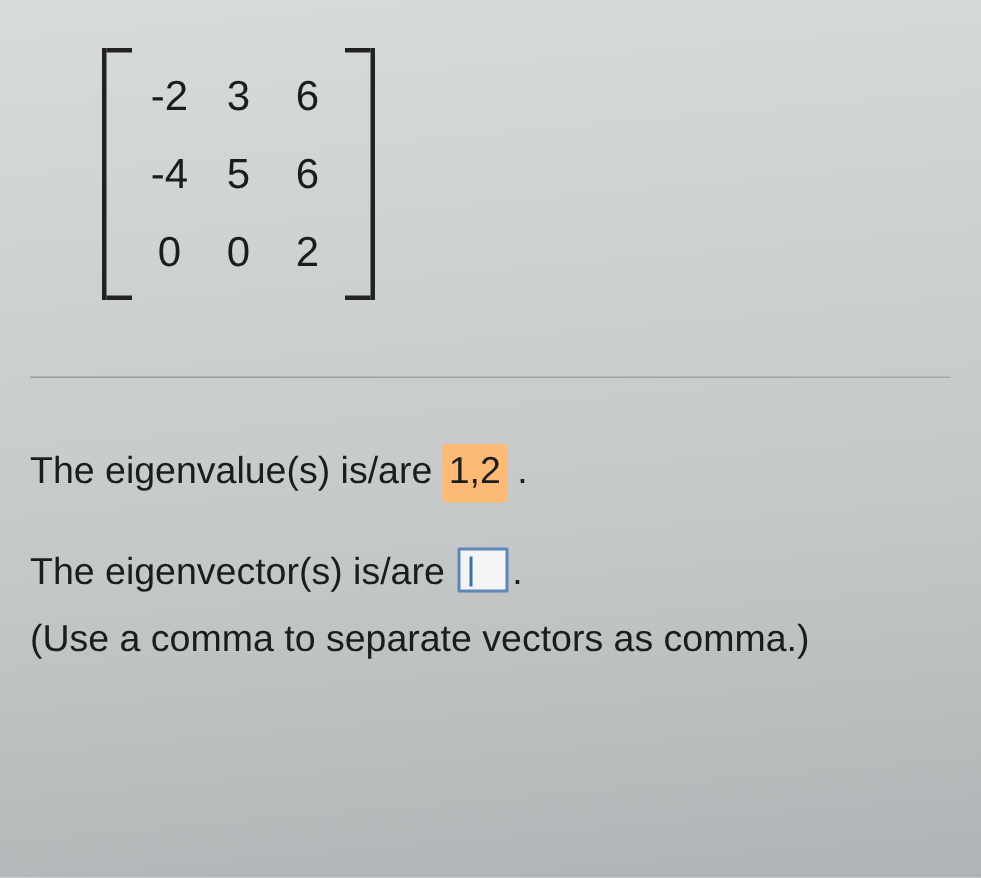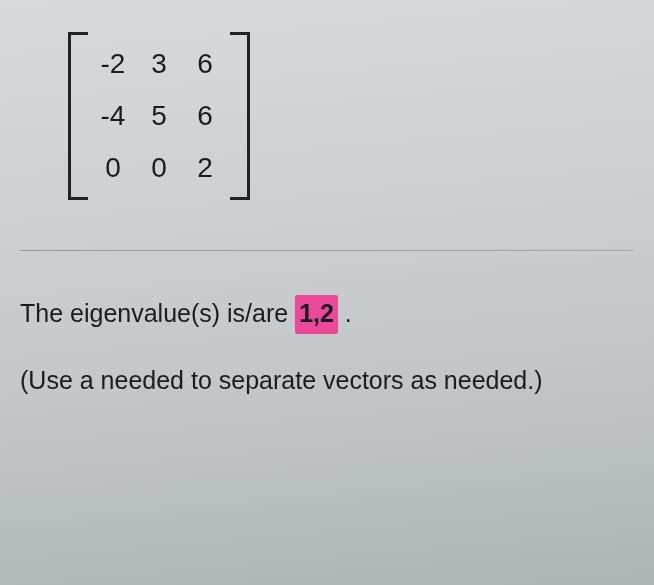--- a/index.html
+++ b/index.html
@@ -67,23 +67,23 @@
     background: linear-gradient(90deg, rgba(0,0,0,0.25), rgba(0,0,0,0.18));
   }
   .qtext {
     font-size: 25px;
     line-height: 1.5;
   }
   .para { margin: 0 0 8px 0; }
   .gap { height: 20px; }
   .filled-answer {
     display: inline-block;
-    background: #ec4899;
+    background: #fdba74;
     padding: 0 4px 1px 4px;
-    font-weight: bold;
+    font-weight: normal;
     border-radius: 2px;
   }
   .input-box {
     display: inline-block;
     width: 34px;
     height: 30px;
     border: 2px solid #5f87b6;
     background: #f2f4f5;
     vertical-align: middle;
     position: relative;
@@ -123,16 +123,19 @@
 
   <div class="divider"></div>
 
   <div class="qtext">
     <p class="para">
       <span>The eigenvalue(s) is/are </span><span class="filled-answer">1,2</span><span> .</span>
     </p>
 
     <div class="gap"></div>
 
-    <p class="para">(Use a needed to separate vectors as needed.)</p>
+    <p class="para">
+      <span>The eigenvector(s) is/are </span><span class="input-box"></span><span>.</span>
+    </p>
+    <p class="para">(Use a comma to separate vectors as comma.)</p>
   </div>
 
 </div>
 
 </body></html>

